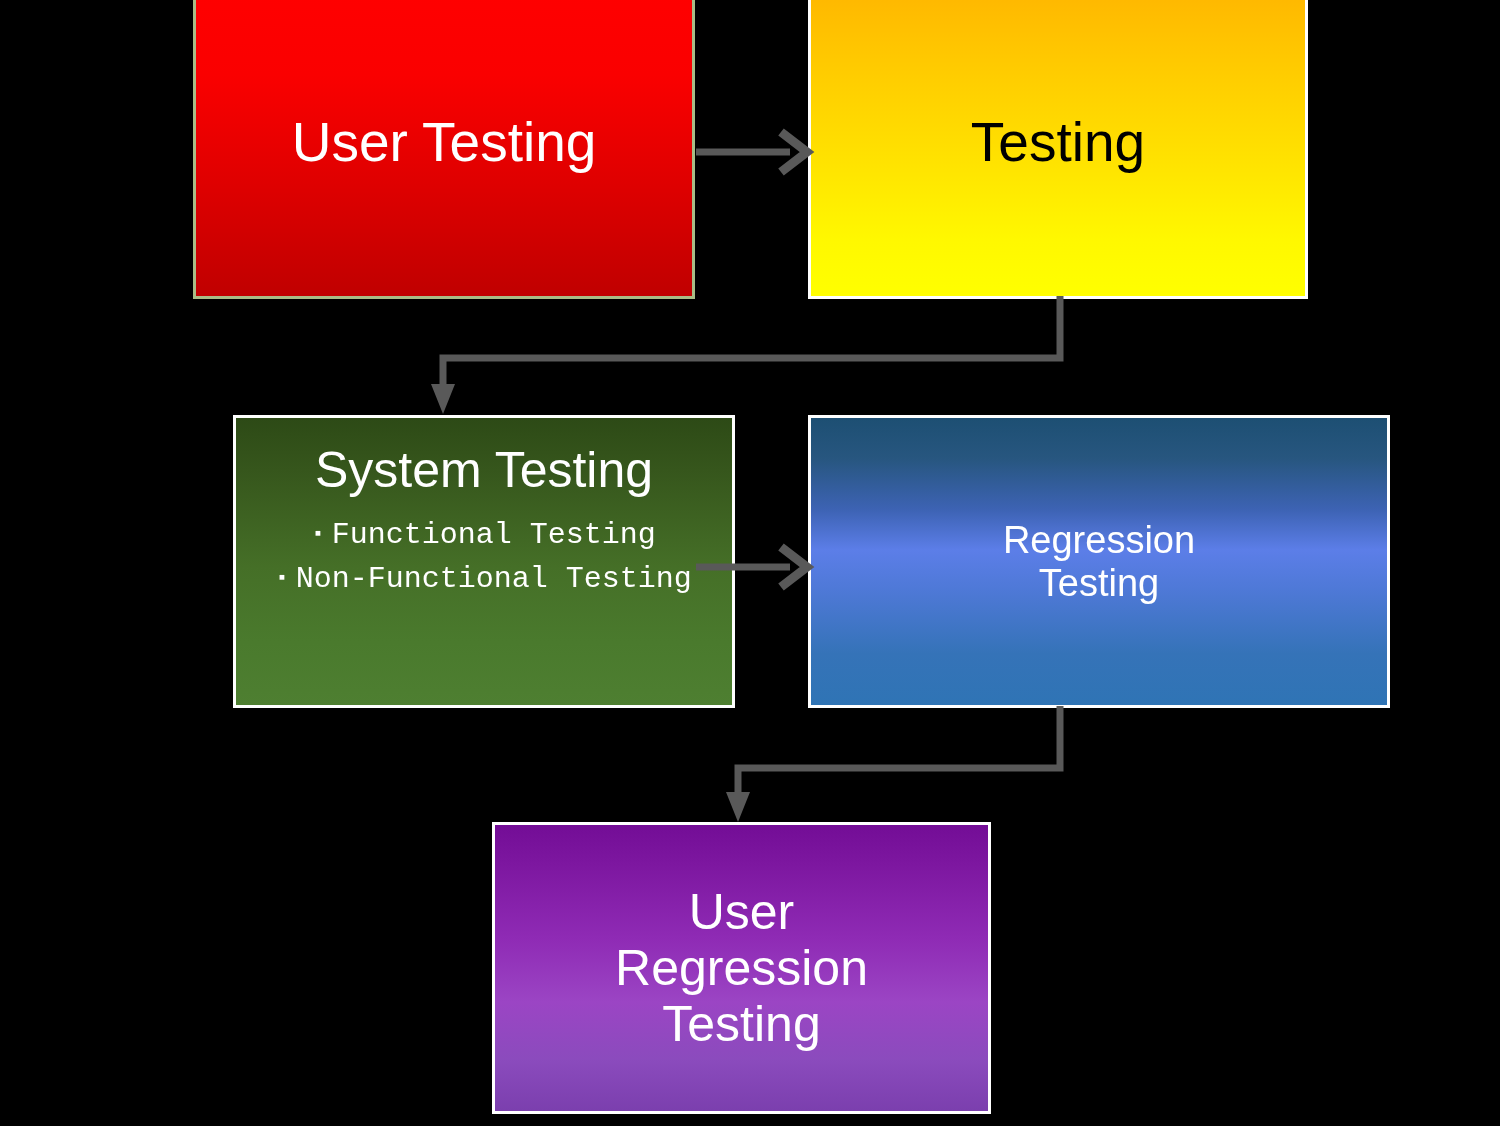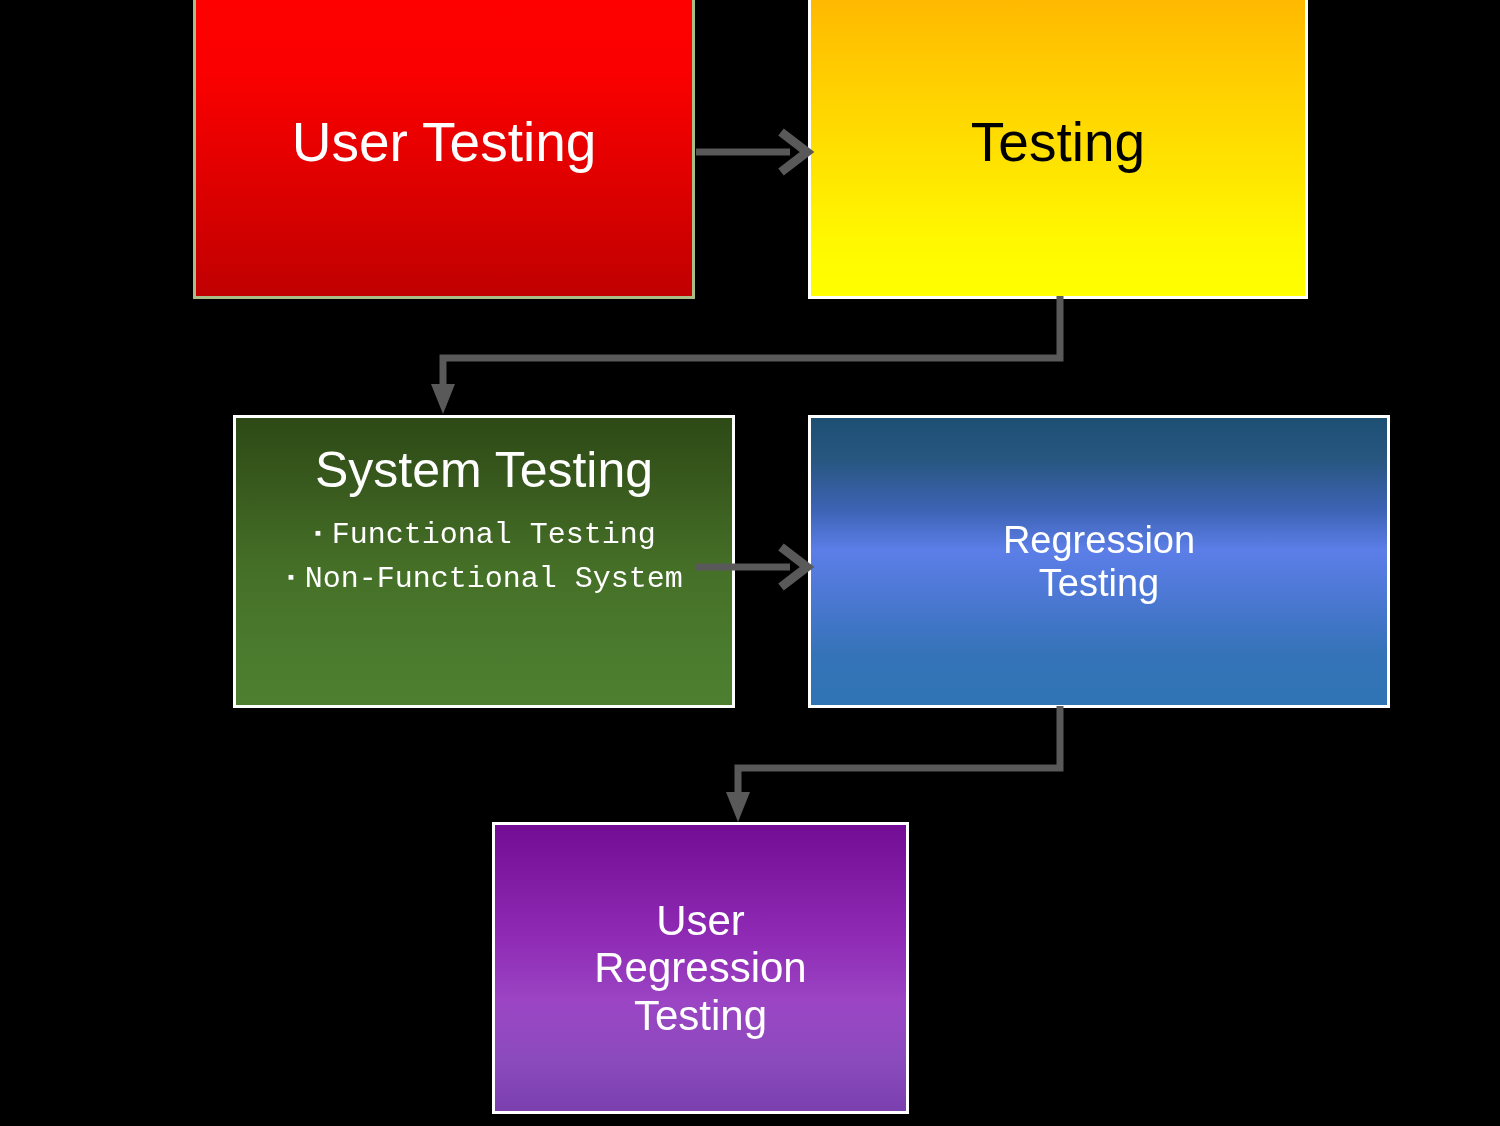--- a/index.html
+++ b/index.html
@@ -92,26 +92,26 @@
     border: 3px solid #ffffff;
     background: linear-gradient(to bottom, #1d4f73 0%, #27567f 14%, #3d63b4 32%, #5c7ee8 46%, #4c78d4 62%, #3573b8 82%, #2f74b5 100%);
     color: #ffffff;
     font-size: 38px;
   }
 
   
   #node-uat {
     left: 492px;
     top: 822px;
-    width: 417px;
+    width: 499px;
     height: 292px;
     border: 3px solid #ffffff;
     background: linear-gradient(to bottom, #730d96 0%, #7d17a0 14%, #8f2bb5 40%, #9b45c4 62%, #8b4bbd 82%, #7b3fae 100%);
     color: #ffffff;
-    font-size: 42px;
+    font-size: 50px;
   }
 
   
   .connector {
     position: absolute;
     pointer-events: none;
   }
   .conn-svg { display: block; overflow: visible; }
 </style>
 </head>
@@ -126,21 +126,21 @@
   <div class="node" id="node-sit">
     <span>Testing</span>
   </div>
 
   <div class="node" id="node-system">
     <span class="title">System Testing</span>
     <span class="bullet-line">
       <span class="bullet-mark">▪</span><span>Functional Testing</span>
     </span>
     <span class="bullet-line">
-      <span class="bullet-mark">▪</span><span>Non-Functional System</span>
+      <span class="bullet-mark">▪</span><span>Non-Functional Testing</span>
     </span>
   </div>
 
   <div class="node" id="node-regression">
     <span>Regression</span>
     <span>Testing</span>
   </div>
 
   <div class="node" id="node-uat">
     <span>User</span>

